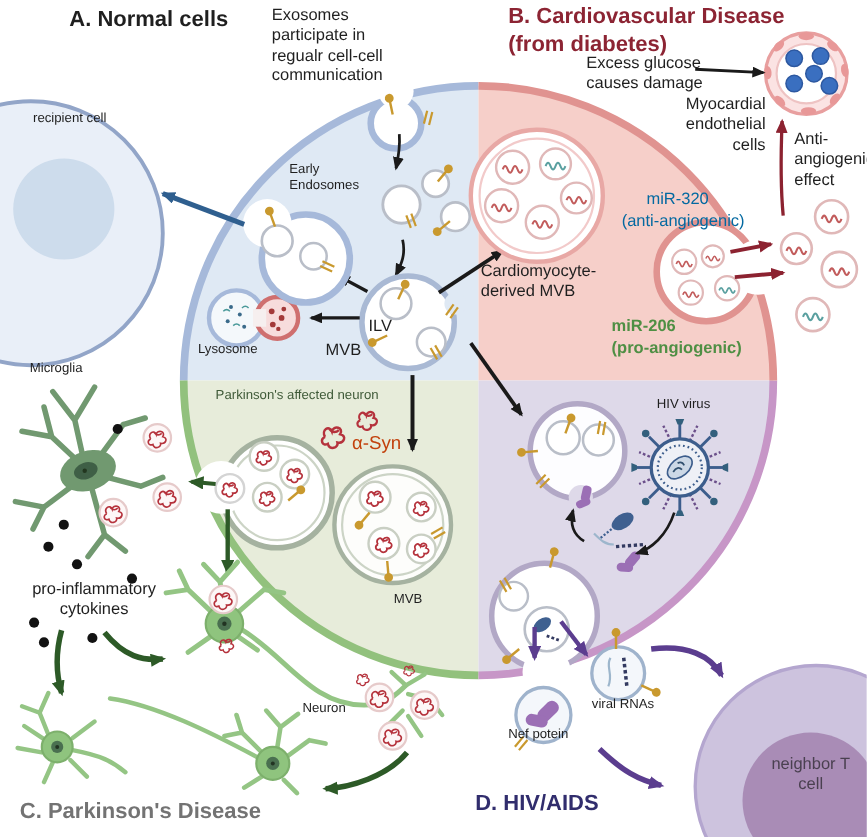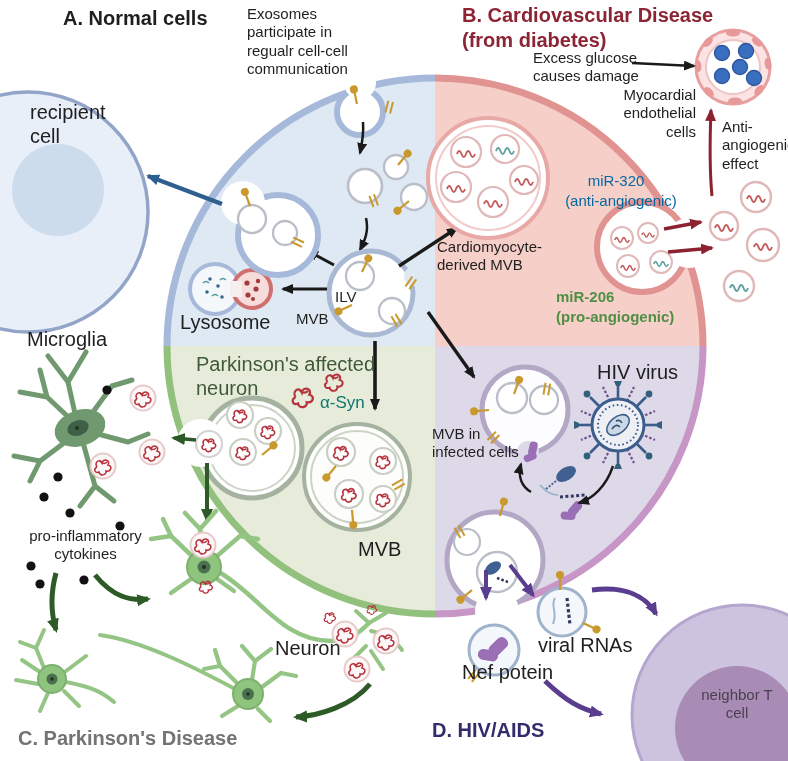--- a/index.html
+++ b/index.html
@@ -7,25 +7,25 @@
          font-family:"Liberation Sans",sans-serif;color:#1f1f1f;}
   #stage svg{position:absolute;left:0;top:0;}
   .lbl{position:absolute;font-size:15px;line-height:1.22;white-space:pre-line;}
   .title{font-size:20px;font-weight:bold;line-height:1.25;}
   .b-title{color:#8c2433;margin-left:28px;}
   .c-title{color:#737373;}
   .d-title{color:#312d6d;}
   .green-lbl{color:#3f5a38;}
   .red-lbl{color:#0369a1;font-weight:normal;text-align:center;}
   .grn2-lbl{color:#4f8f44;font-weight:bold;}
-  .asyn-lbl{color:#0f766e;font-size:17px;}
+  .asyn-lbl{color:#c2410c;font-size:17px;}
   .tcell-lbl{color:#4a4050;text-align:center;}
   .right{text-align:right;}
   .center{text-align:center;}
-  .big{font-size:20px;}
+  .big{font-size:12px;}
 </style>
 </head>
 <body>
 
 <div id="stage">
 
 <svg width="788" height="761" viewBox="0 0 788 761">
   <defs>
     <marker id="mb" markerUnits="userSpaceOnUse" markerWidth="14" markerHeight="14" refX="10" refY="5" orient="auto">
           <path d="M0,0 L12,5 L0,10 Z" fill="#1a1a1a"></path>
@@ -437,33 +437,33 @@
 <div class="lbl" style="left:247px;top:5px;width:112px;">Exosomes participate in regualr cell-cell communication</div>
 <div class="lbl title" style="left:63px;top:6px;width:170px;">A. Normal cells</div>
 <div style="position:absolute;left:434px;top:3px;width:280px;">
   <div class="lbl title b-title" style="position:static;">B. Cardiovascular Disease</div>
   <div class="lbl title b-title" style="position:static;">(from diabetes)</div>
 </div>
 <div class="lbl" style="left:533px;top:49px;width:110px;">Excess glucose causes damage</div>
 <div class="lbl right" style="left:608px;top:86px;width:88px;">Myocardial endothelial cells</div>
 <div class="lbl" style="left:722px;top:118px;width:66px;">Anti-angiogenic effect</div>
 <div class="lbl big" style="left:30px;top:100px;width:110px;">recipient cell</div>
+<div class="lbl big" style="left:263px;top:146px;width:88px;">Early Endosomes</div>
 <div class="lbl red-lbl" style="left:556px;top:172px;width:120px;">miR-320</div>
 <div class="lbl red-lbl" style="left:556px;top:192px;width:130px;">(anti-angiogenic)</div>
 <div class="lbl" style="left:437px;top:238px;width:112px;">Cardiomyocyte-derived MVB</div>
 <div class="lbl grn2-lbl" style="left:556px;top:288px;width:120px;">miR-206</div>
 <div class="lbl grn2-lbl" style="left:556px;top:308px;width:130px;">(pro-angiogenic)</div>
 <div class="lbl" style="left:335px;top:288px;">ILV</div>
 <div class="lbl" style="left:296px;top:310px;">MVB</div>
 <div class="lbl big" style="left:180px;top:310px;">Lysosome</div>
 <div class="lbl big" style="left:27px;top:327px;">Microglia</div>
 <div class="lbl big green-lbl" style="left:196px;top:352px;width:180px;">Parkinson's affected neuron</div>
 <div class="lbl asyn-lbl" style="left:320px;top:393px;">α-Syn</div>
 <div class="lbl big" style="left:597px;top:360px;">HIV virus</div>
-<div class="lbl" style="left:432px;top:425px;width:90px;">MVB in infected cells</div>
 <div class="lbl center" style="left:18px;top:527px;width:135px;">pro-inflammatory cytokines</div>
 <div class="lbl big" style="left:358px;top:537px;">MVB</div>
 <div class="lbl big" style="left:538px;top:633px;">viral RNAs</div>
 <div class="lbl big" style="left:275px;top:636px;">Neuron</div>
 <div class="lbl big" style="left:462px;top:660px;">Nef potein</div>
 <div class="lbl tcell-lbl" style="left:692px;top:686px;width:90px;">neighbor T cell</div>
 <div class="lbl title c-title" style="left:18px;top:726px;width:280px;">C. Parkinson's Disease</div>
 <div class="lbl title d-title" style="left:432px;top:718px;width:200px;">D. HIV/AIDS</div>
 
 </div>

